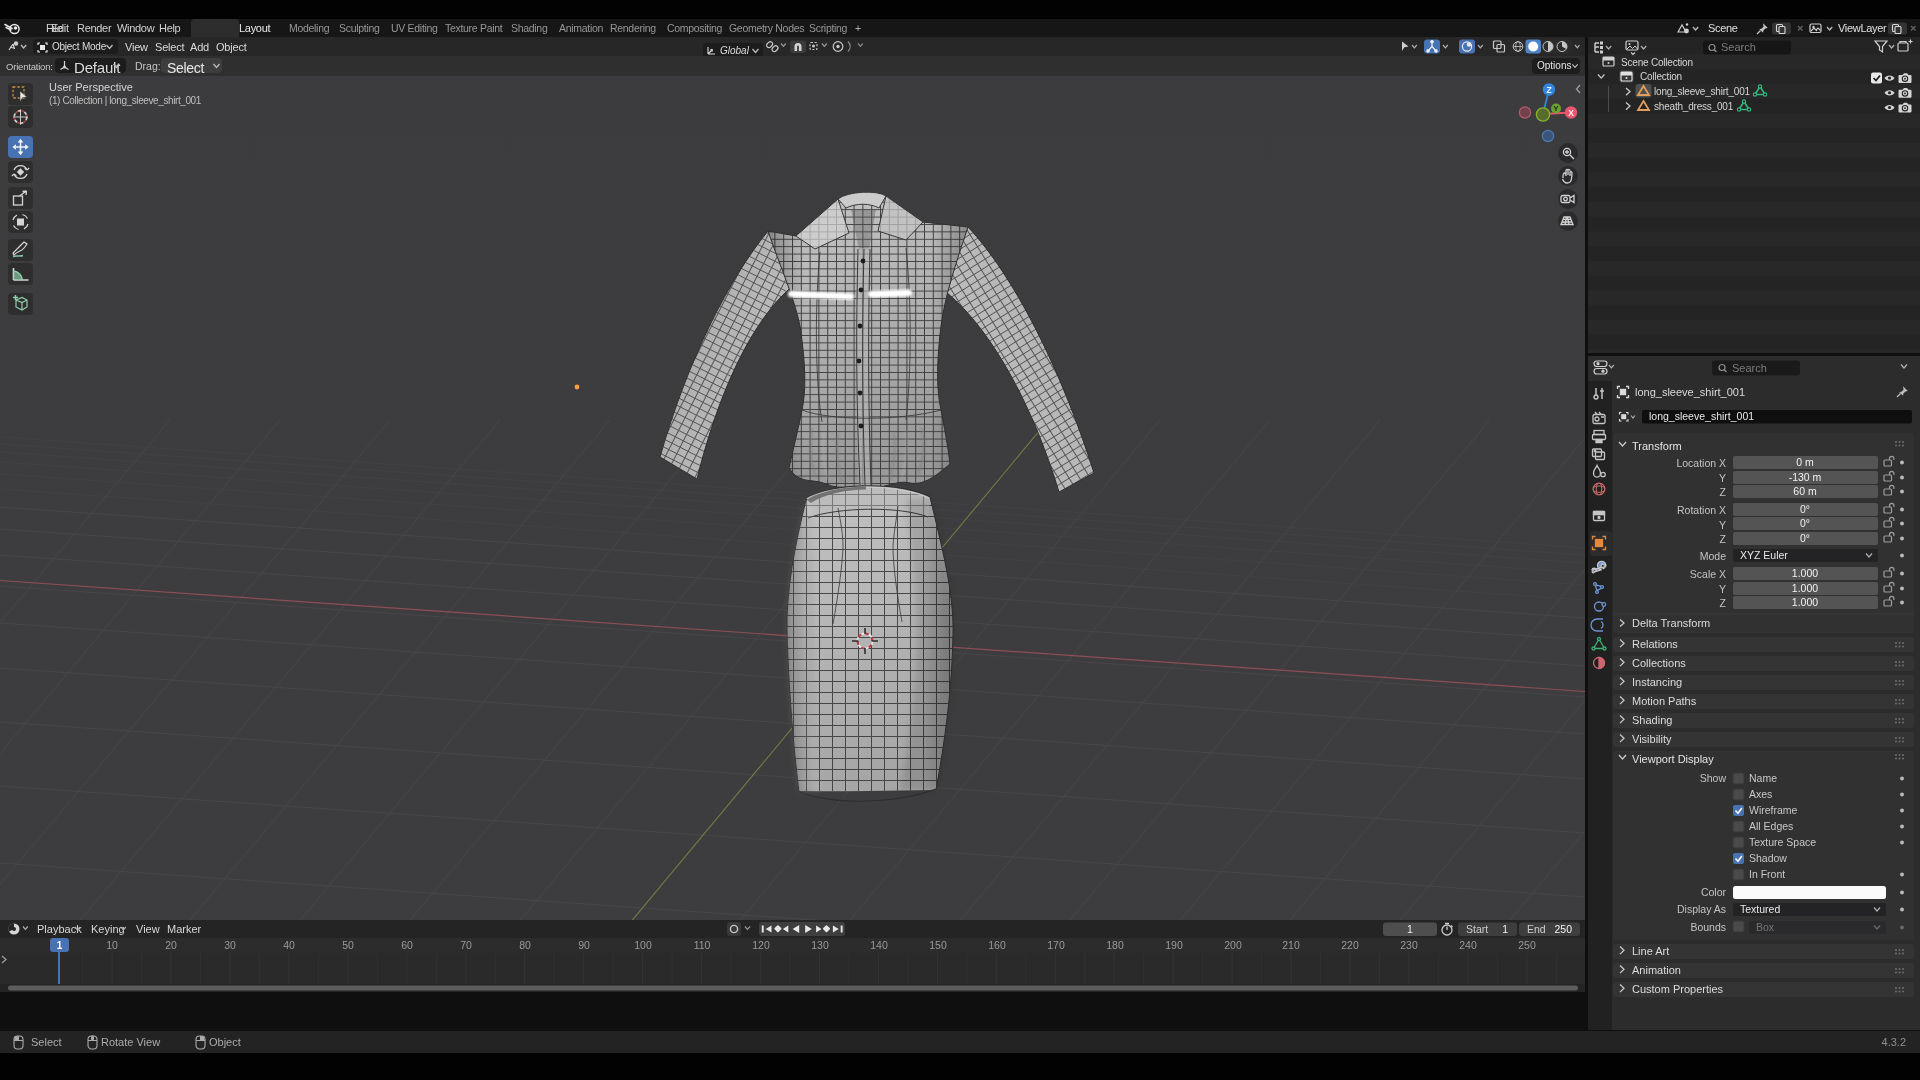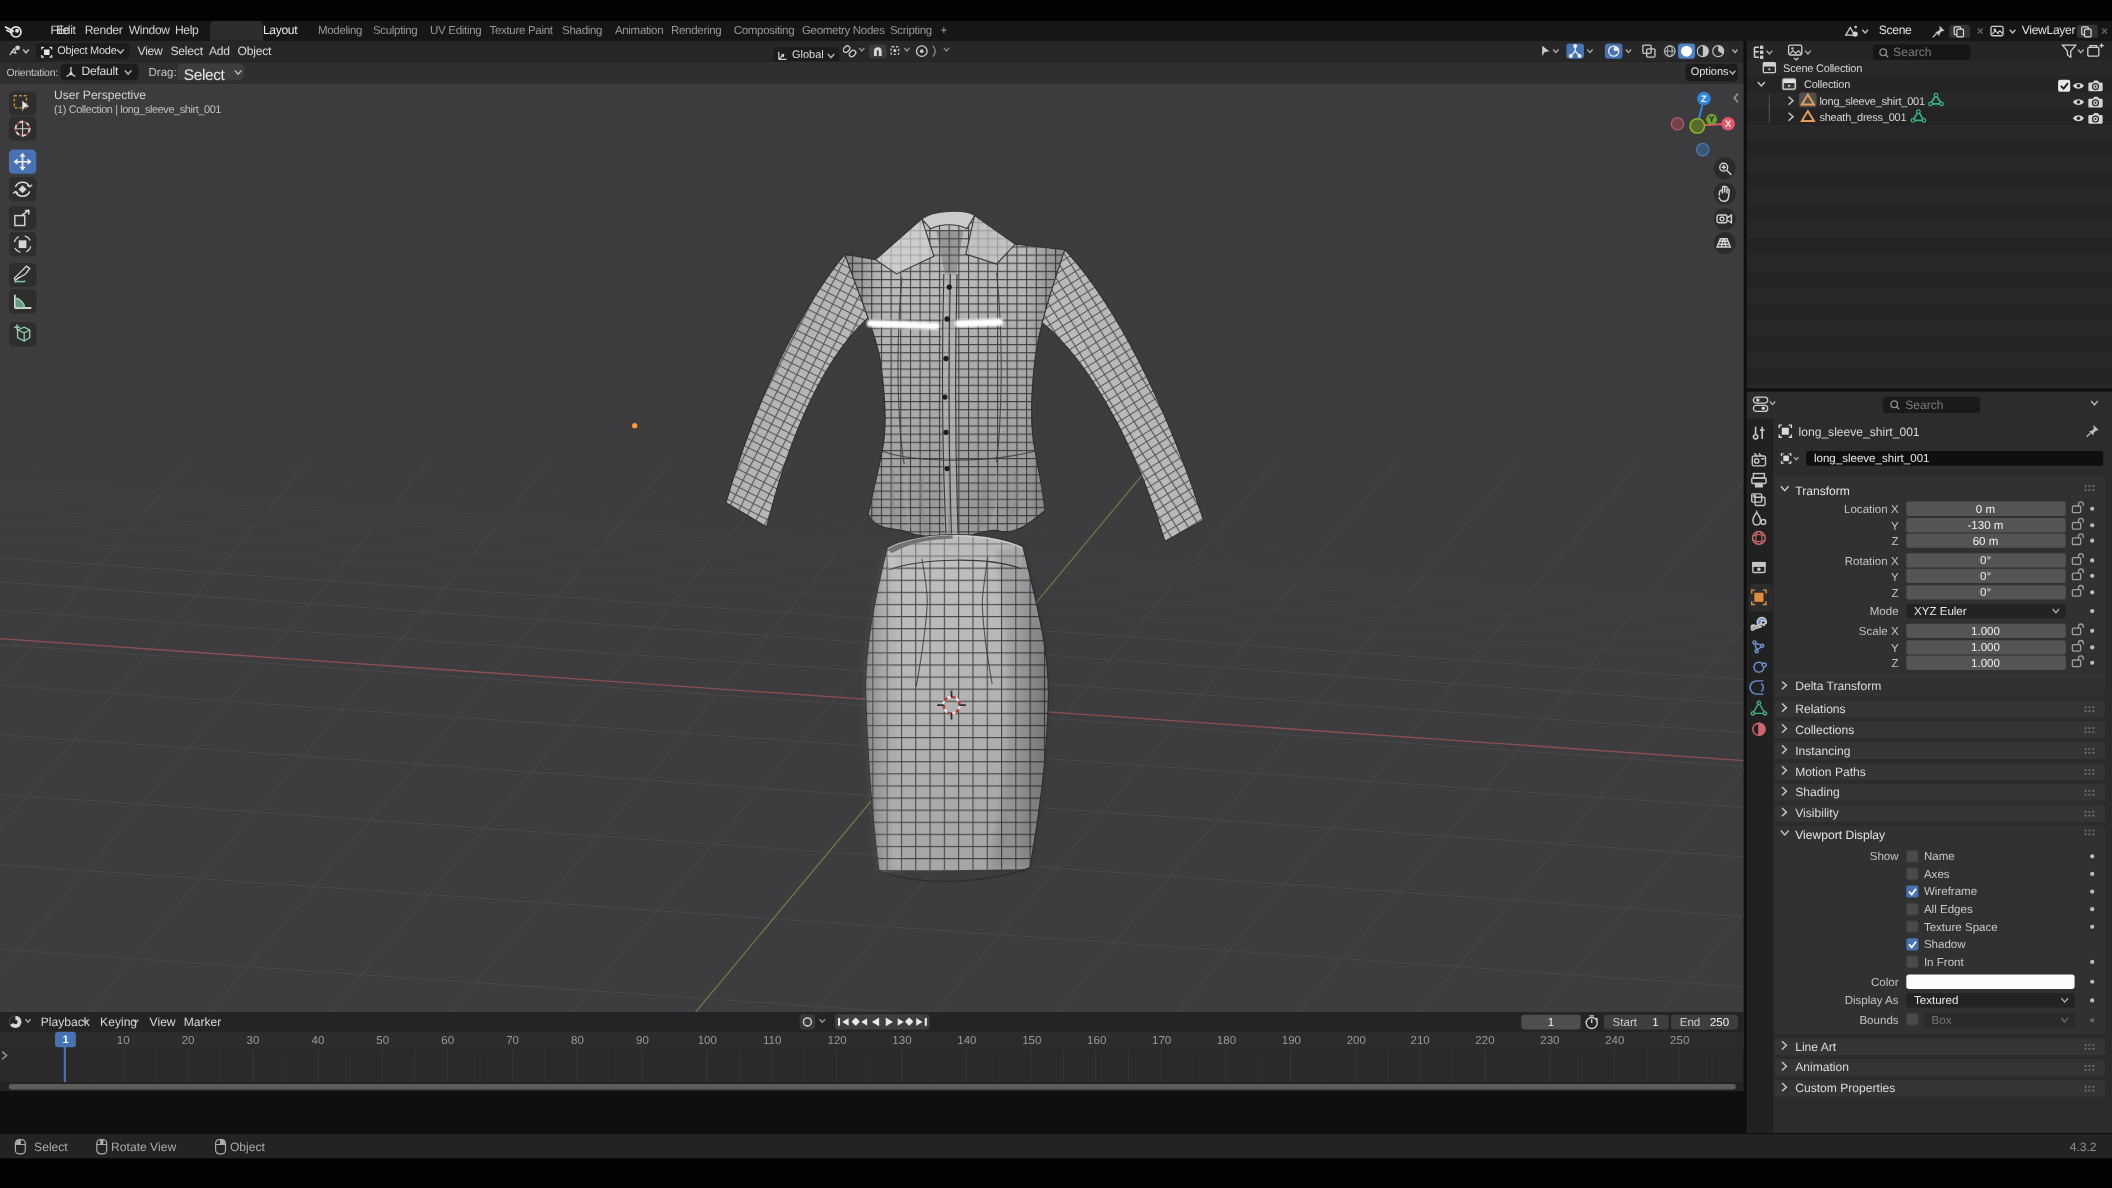--- a/index.html
+++ b/index.html
@@ -101,21 +101,21 @@
       <span style="position:absolute;left:19px;top:2px;font-size:10px;letter-spacing:-0.25px;">Object Mode</span>
       <svg class="abs" style="left:72px;top:5px;" width="9" height="7" viewBox="0 0 9 7">
           <path d="M1.5,1 l3,3.4 l3,-3.4" stroke="#bdbdbd" stroke-width="1.3" fill="none"></path>
         </svg>
     </div>
     <div class="hmenu" style="left:125px;">View</div>
     <div class="hmenu" style="left:155px;">Select</div>
     <div class="hmenu" style="left:190px;">Add</div>
     <div class="hmenu" style="left:216px;">Object</div>
 
-    <div class="chip" style="left:703px;top:6px;width:60px;height:15px;background:#1c1c1c;">
+    <div class="chip" style="left:703px;top:6px;width:60px;height:15px;background:#1c1c1c;font-style:italic;">
       <svg class="abs" style="left:3px;top:2px;" width="12" height="11" viewBox="0 0 12 11">
         <path d="M2,9 L2,2 M2,9 L9,9 M2,9 l4.5,-4.5 M6.5,4.5 l-2.2,0.4 M6.5,4.5 l-0.4,2.2" stroke="#d5d5d5" stroke-width="1.1" fill="none"></path>
       </svg>
       <span style="position:absolute;left:17px;top:2px;font-size:10px;">Global</span>
       <svg class="abs" style="left:48px;top:5px;" width="9" height="7" viewBox="0 0 9 7">
           <path d="M1.5,1 l3,3.4 l3,-3.4" stroke="#bdbdbd" stroke-width="1.3" fill="none"></path>
         </svg>
     </div>
     <svg class="abs" style="left:766px;top:3px;" width="110" height="13" viewBox="0 0 110 13">
       <g stroke="#c9c9c9" stroke-width="1.2" fill="none">
@@ -164,21 +164,21 @@
       <circle cx="135.2" cy="7.5" r="5" fill="#ffffff"></circle>
       <circle cx="150" cy="7.5" r="5" fill="none" stroke="#c6c6c6" stroke-width="1"></circle>
       <path d="M150,2.5 a5,5 0 0 1 0,10 z" fill="#c6c6c6"></path>
       <circle cx="164" cy="7.5" r="5" fill="none" stroke="#c6c6c6" stroke-width="1"></circle>
       <path d="M164,2.5 a5,5 0 0 1 4.3,7.5 L164,7.5 Z" fill="#c6c6c6"></path>
       <path d="M177,6 l2.4,2.8 L181.4,6" stroke="#b0b0b0" stroke-width="1.2" fill="none"></path>
     </svg>
   </div>
   <div class="abs" id="toolrow">
     <div class="txt" style="left:6px;top:4.5px;font-size:9.5px;letter-spacing:-0.2px;color:#c6c6c6;">Orientation:</div>
-    <div class="chip" style="left:55px;top:2px;width:71px;height:15px;font-size:11px;letter-spacing:-0.2px;">
+    <div class="chip" style="left:55px;top:2px;width:71px;height:15px;font-size:15px;letter-spacing:-0.2px;">
       <svg class="abs" style="left:4px;top:2px;" width="11" height="11" viewBox="0 0 11 11">
         <path d="M5.5,1 v6 M5.5,7 l-4,2.5 M5.5,7 l4,2.5" stroke="#d5d5d5" stroke-width="1.2" fill="none"></path>
           <circle cx="5.5" cy="7" r="1.5" fill="#d5d5d5"></circle>
       </svg>
       <span style="position:absolute;left:19px;top:1px;">Default</span>
       <svg class="abs" style="left:57px;top:5px;" width="9" height="7" viewBox="0 0 9 7">
           <path d="M1.5,1 l3,3.4 l3,-3.4" stroke="#bdbdbd" stroke-width="1.3" fill="none"></path>
         </svg>
     </div>
     <div class="txt" style="left:135px;top:4px;font-size:10.5px;color:#c6c6c6;">Drag:</div>

